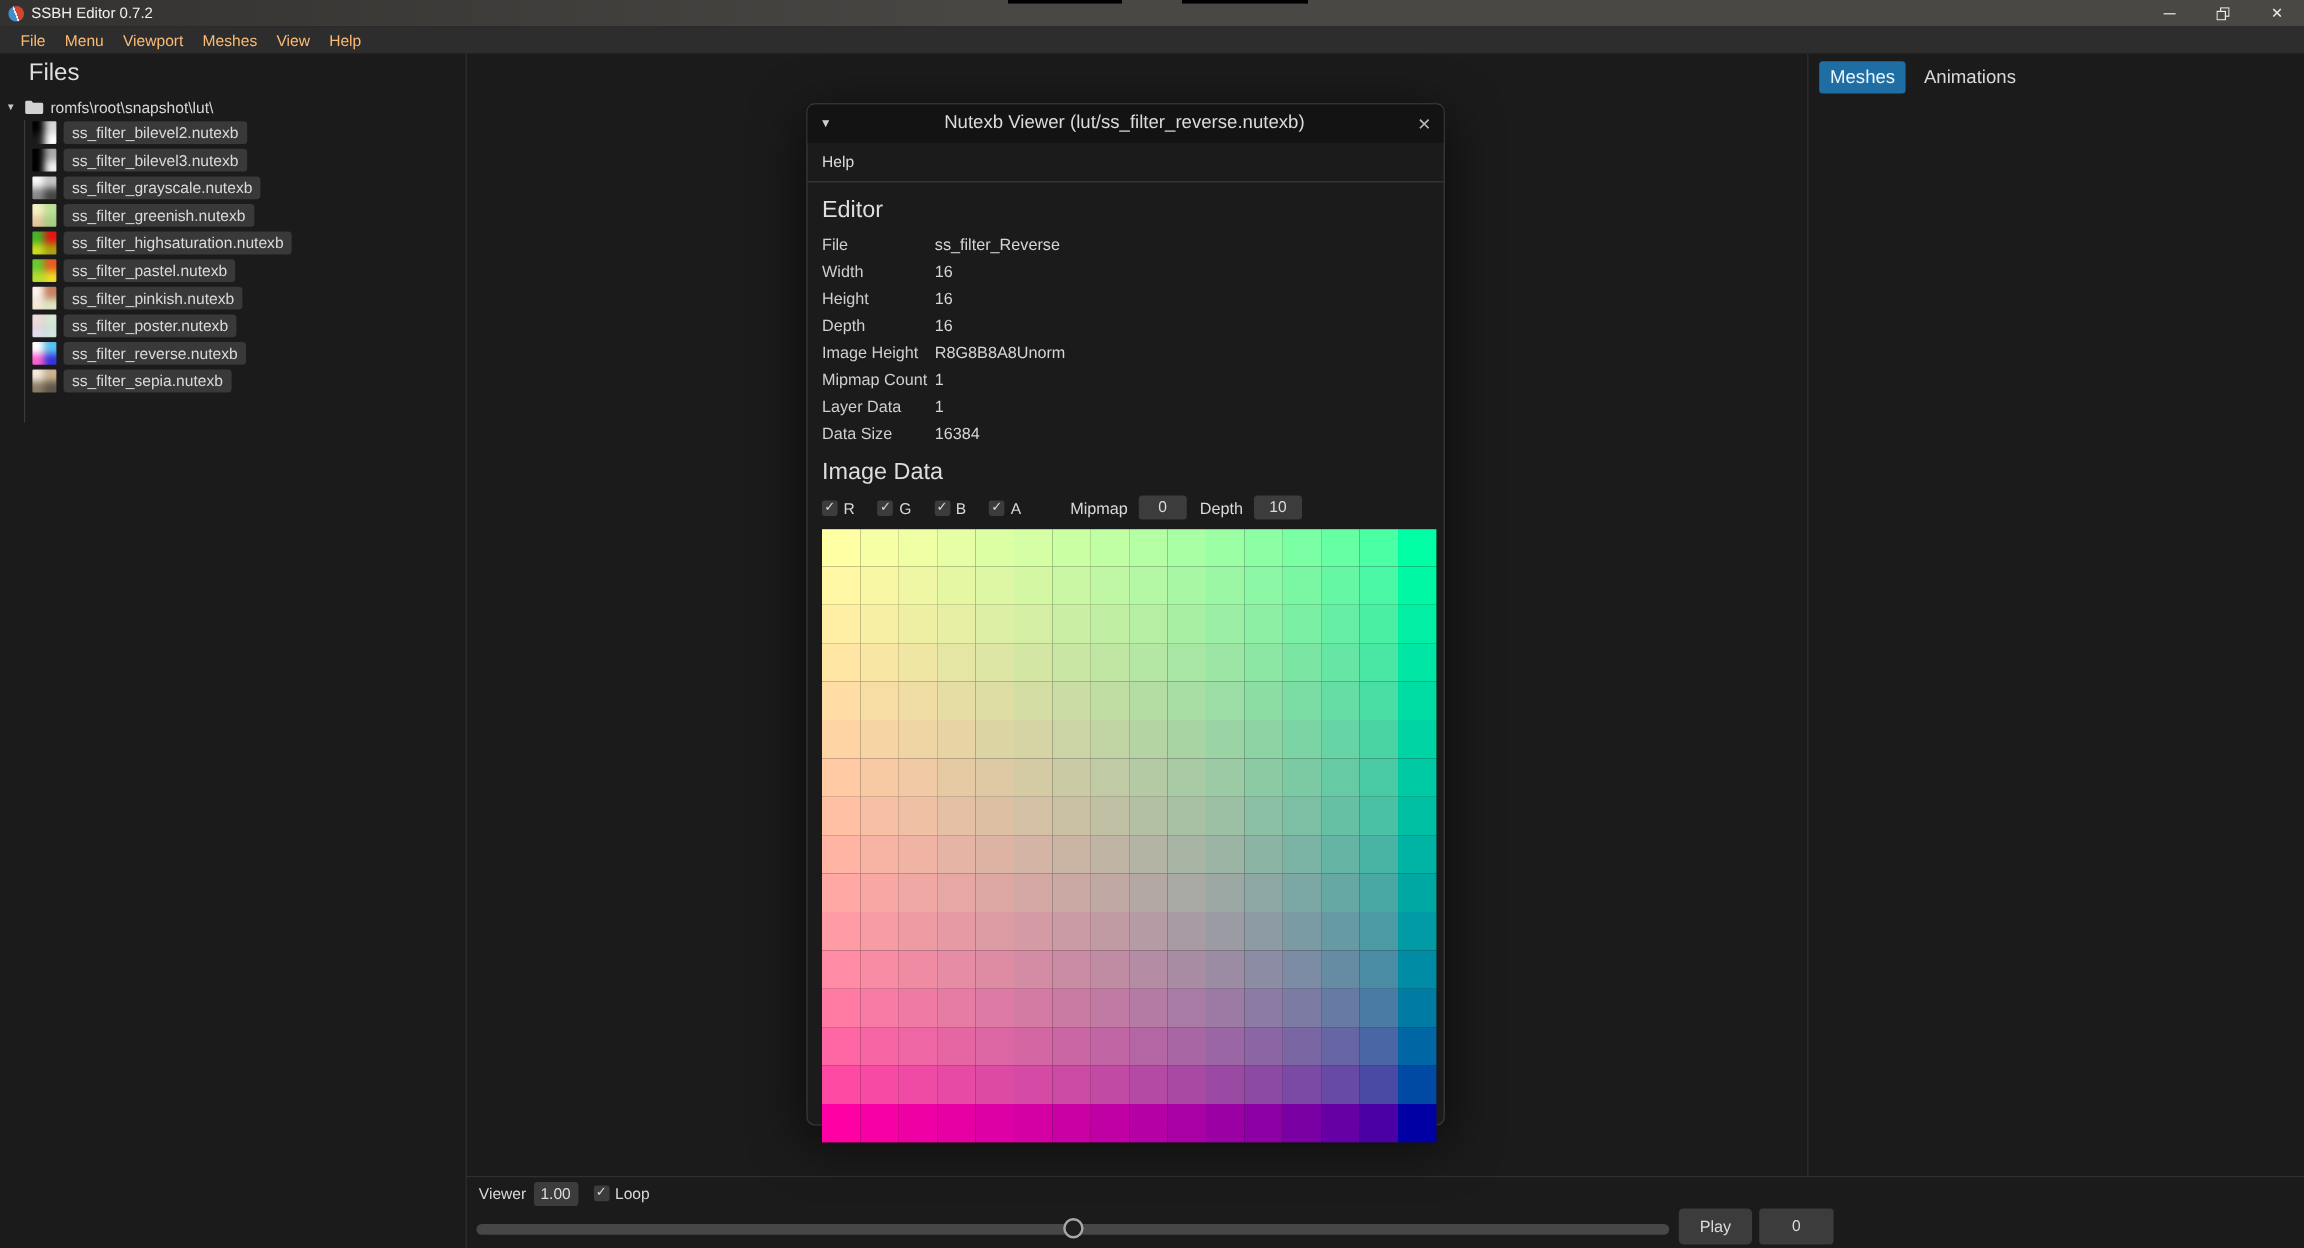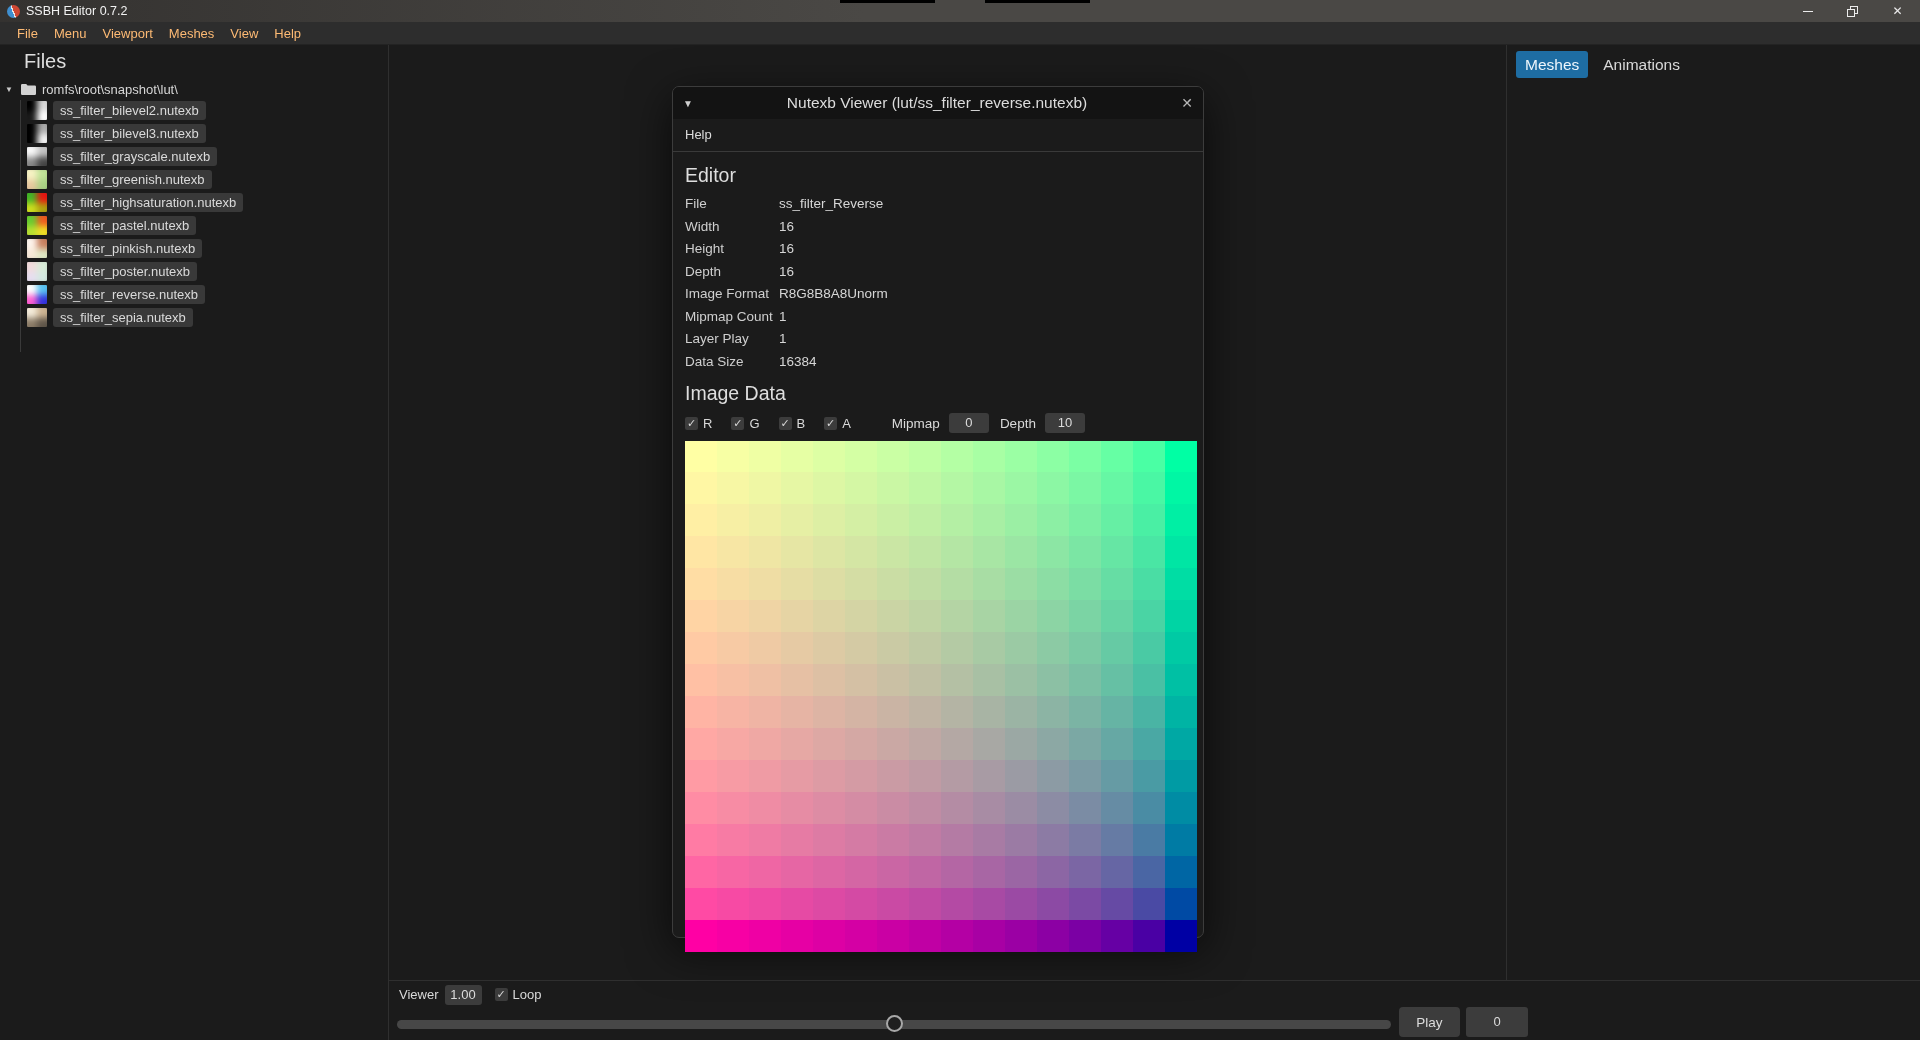--- a/index.html
+++ b/index.html
@@ -296,25 +296,25 @@
       <div class="sect-h">Editor</div>
       <div class="props" id="prop-grid">
           <span class="pl">File</span>
           <span class="pv">ss_filter_Reverse</span>
           <span class="pl">Width</span>
           <span class="pv">16</span>
           <span class="pl">Height</span>
           <span class="pv">16</span>
           <span class="pl">Depth</span>
           <span class="pv">16</span>
-          <span class="pl">Image Format</span>
+          <span class="pl">Image Height</span>
           <span class="pv">R8G8B8A8Unorm</span>
           <span class="pl">Mipmap Count</span>
           <span class="pv">1</span>
-          <span class="pl">Layer Play</span>
+          <span class="pl">Layer Data</span>
           <span class="pv">1</span>
           <span class="pl">Data Size</span>
           <span class="pv">16384</span>
         </div>
       <div class="sect-h" style="margin-top:13px;">Image Data</div>
       <div class="chan-row">
         <span id="channels" style="display:flex;">
             <span class="chk chan">
               <span class="chk-box">✓</span>
               <span class="chk-lbl">R</span>

